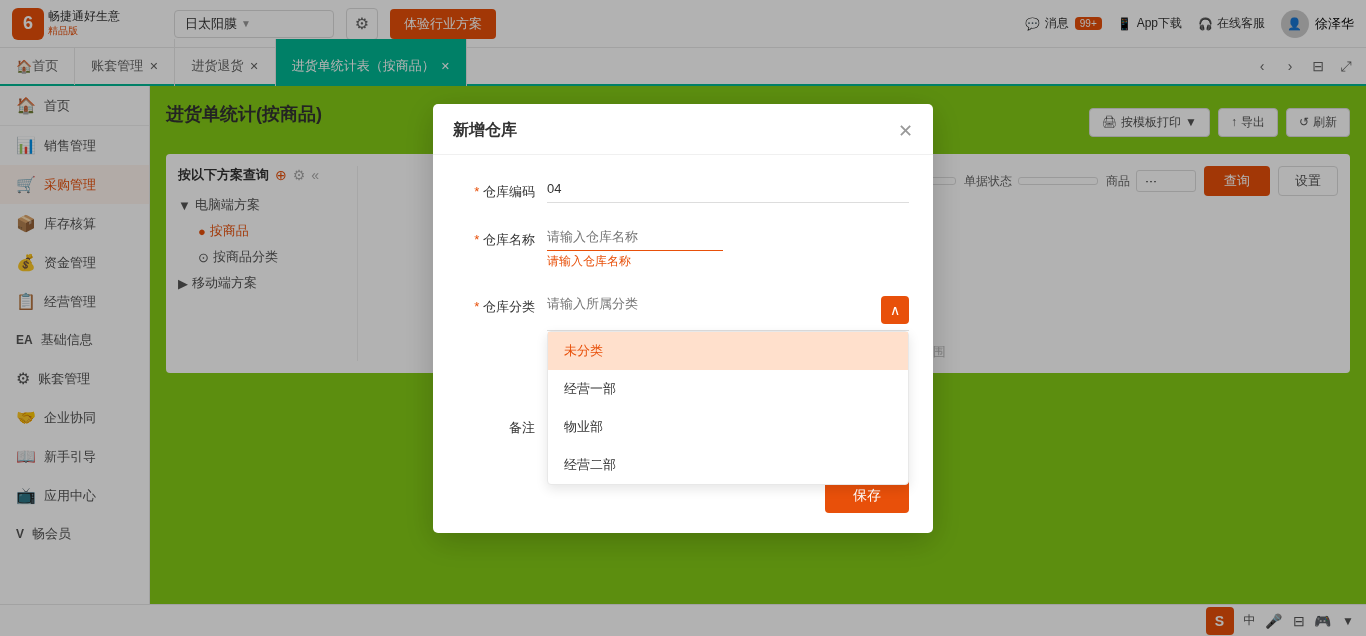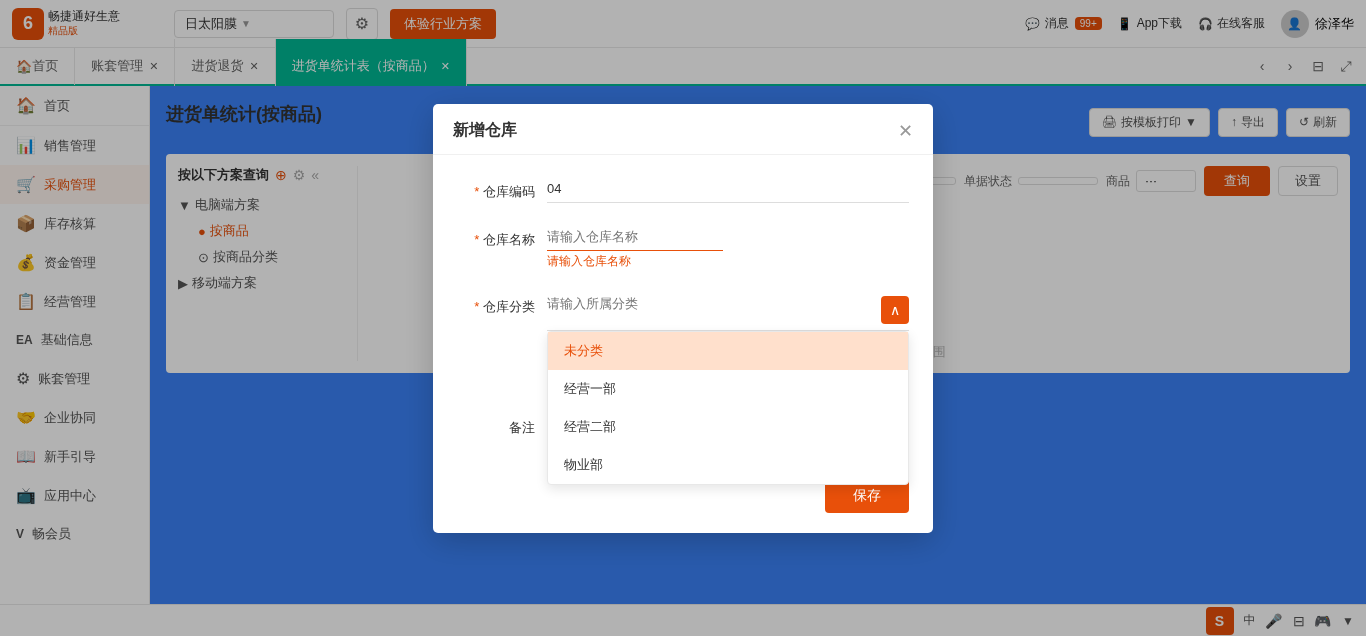--- a/index.html
+++ b/index.html
@@ -80,21 +80,21 @@
     .sidebar-item {
       display: flex; align-items: center; gap: 8px;
       padding: 10px 16px; cursor: pointer; color: #555; font-size: 13px;
     }
     .sidebar-item.active { background: #fff5f0; color: #e8500a; }
     .sidebar-item .s-icon { font-size: 16px; }
     .sidebar-divider { height: 1px; background: #f0f0f0; margin: 0; }
     .sidebar-footer { margin-top: auto; padding: 12px 16px; display: flex; gap: 12px; color: #aaa; font-size: 16px; cursor: pointer; }
 
     
-    .content-area { flex: 1; padding: 16px; overflow: auto; position: relative; background: #3b82f6; }
+    .content-area { flex: 1; padding: 16px; overflow: auto; position: relative; background: #84cc16; }
     .page-title { font-size: 18px; font-weight: bold; color: #333; margin-bottom: 16px; }
     .toolbar-btn {
       display: flex; align-items: center; gap: 4px; padding: 5px 12px;
       border: 1px solid #ddd; border-radius: 4px; cursor: pointer; background: #fff; font-size: 12px; color: #555;
     }
     .query-btn {
       background: #e8500a; color: #fff; border: none; border-radius: 4px;
       padding: 6px 20px; cursor: pointer; font-size: 13px;
     }
     .set-btn {
@@ -435,24 +435,24 @@
           </div>
 
           <div class="category-dropdown">
             <div class="dropdown-item selected">
               <span>未分类</span>
             </div>
             <div class="dropdown-item">
               <span>经营一部</span>
             </div>
             <div class="dropdown-item">
+              <span>物业部</span>
+            </div>
+            <div class="dropdown-item">
               <span>经营二部</span>
-            </div>
-            <div class="dropdown-item">
-              <span>物业部</span>
             </div>
           </div>
         </div>
       </div>
 
       <div class="form-row" style="margin-top: 80px;">
         <label class="form-label">备注</label>
         <input class="form-control" type="text" style="width: 100%;">
       </div>
     </div>

